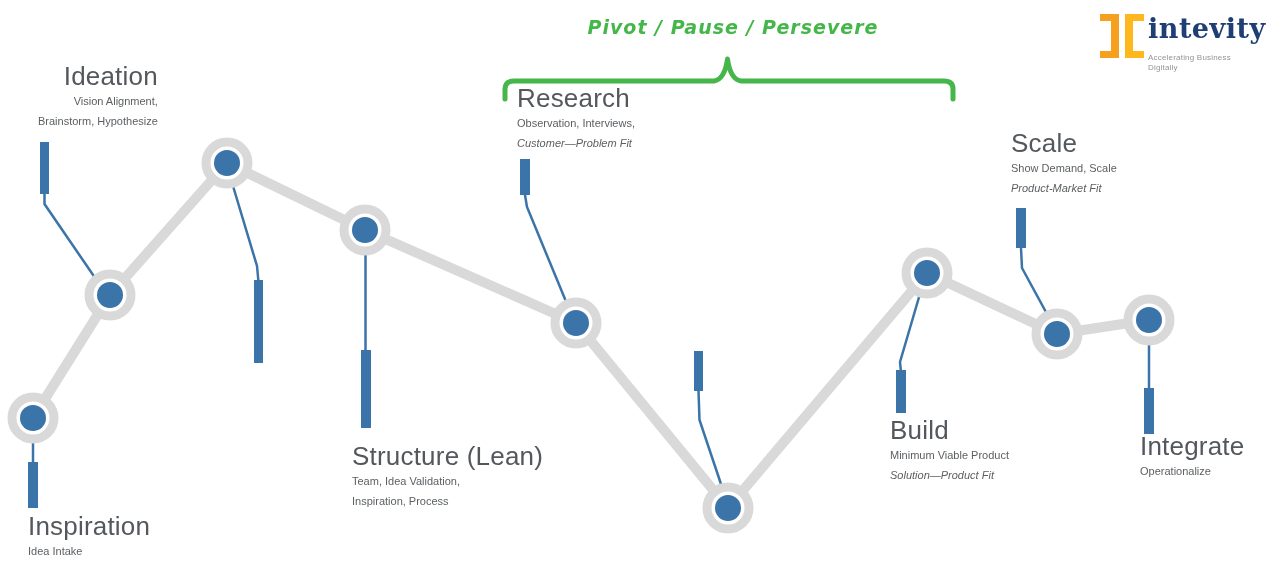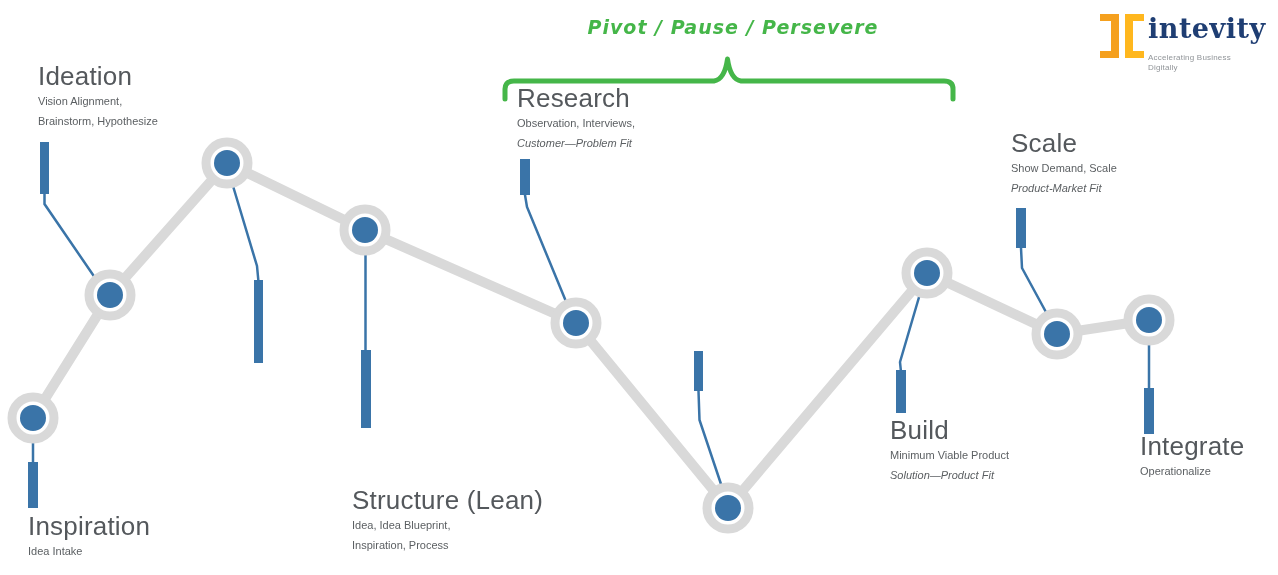--- a/index.html
+++ b/index.html
@@ -120,35 +120,35 @@
         <circle cx="1149" cy="320" r="21" fill="#ffffff" stroke="#d9d9d9" stroke-width="9"></circle>
         <circle cx="1149" cy="320" r="13" fill="#3a74a8"></circle>
       </g>
     </g>
 
     <path d="M505,99 L505,89 Q505,81 514,81 L714,81 C721,80 725.5,73 727.5,59 C729.5,73 734,80 741,81 L944,81 Q953,81 953,89 L953,99" fill="none" stroke="#45b649" stroke-width="5" stroke-linecap="round" stroke-linejoin="round"></path>
   </svg>
 
   <div class="annotation-label">Pivot / Pause / Persevere</div>
 
-  <div class="stage-block" style="left:38px;top:62px;">
+  <div class="stage-block" style="left:38px;top:62px;text-align:right;">
     <div class="stage-title">Ideation</div>
     <div class="stage-sub">Vision Alignment,</div>
     <div class="stage-sub">Brainstorm, Hypothesize</div>
   </div>
 
   <div class="stage-block" style="left:28px;top:512px;">
     <div class="stage-title">Inspiration</div>
     <div class="stage-sub">Idea Intake</div>
   </div>
 
 
-  <div class="stage-block" style="left:352px;top:442px;margin-top:44px;">
+  <div class="stage-block" style="left:352px;top:442px;">
     <div class="stage-title">Structure (Lean)</div>
-    <div class="stage-sub">Idea, Idea Blueprint,</div>
+    <div class="stage-sub">Team, Idea Validation,</div>
     <div class="stage-sub">Inspiration, Process</div>
   </div>
 
   <div class="stage-block" style="left:517px;top:84px;">
     <div class="stage-title">Research</div>
     <div class="stage-sub">Observation, Interviews,</div>
     <div class="stage-sub italic">Customer—Problem Fit</div>
   </div>
 
 

